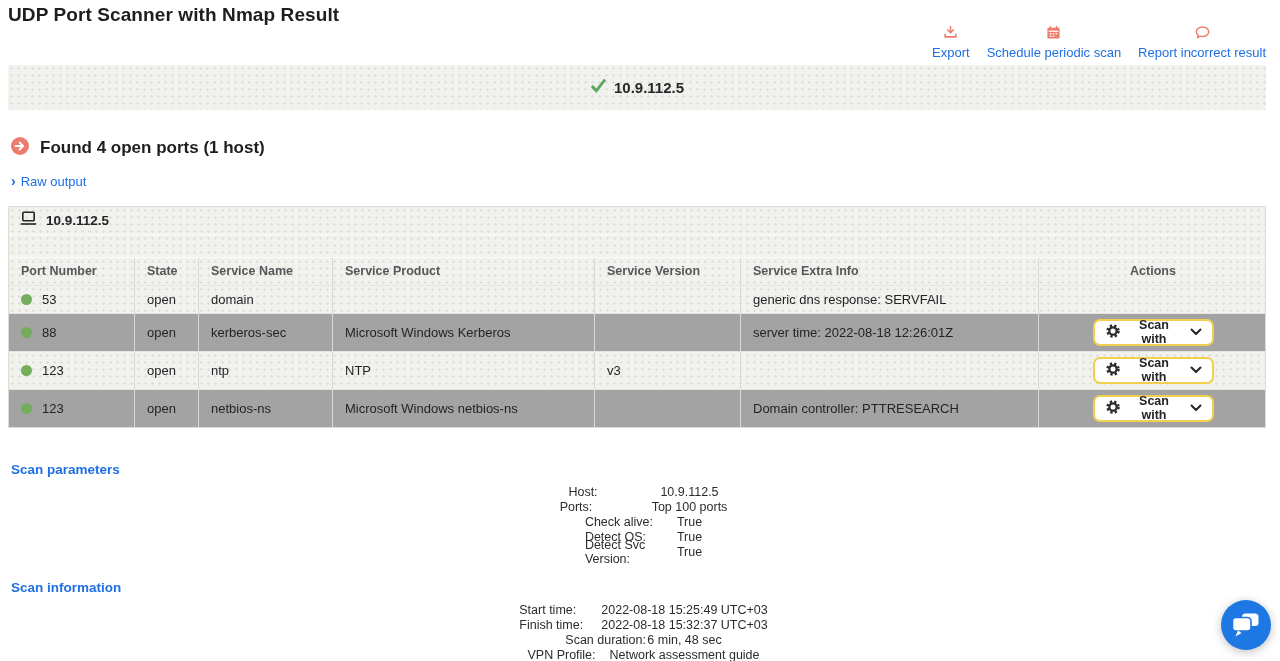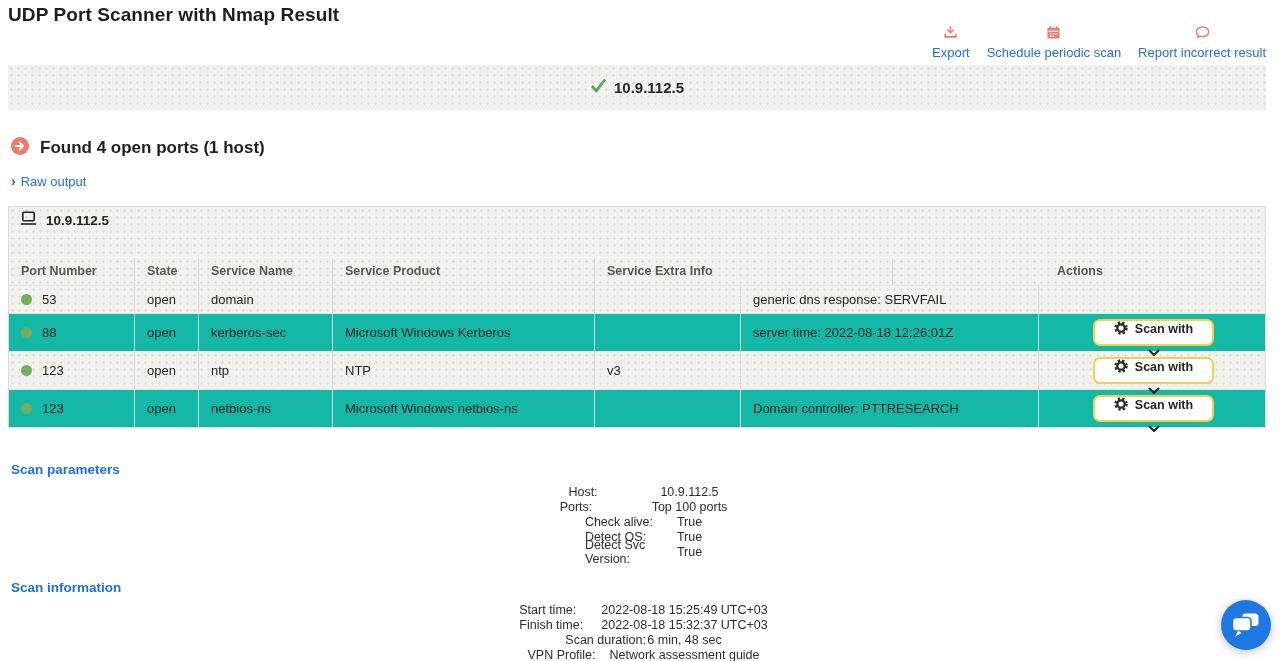--- a/index.html
+++ b/index.html
@@ -49,27 +49,27 @@
   .c1 { width: 64px; }
   .c2 { width: 134px; }
   .c3 { width: 262px; }
   .c4 { width: 146px; }
   .c5 { width: 298px; }
   .c6 { flex: 1; justify-content: center; }
   .t-head { height: 27px; }
   .t-head .cell { font-weight: bold; font-size: 12.5px; color: #56575a; }
   .row-sm { height: 28px; }
   .row-lg { height: 38px; }
-  .row-white { background: #14b8a6; }
+  .row-white { background: #a3a3a3; }
   .port-dot { width: 11px; height: 11px; border-radius: 50%; background: #74ad5c; flex: 0 0 auto; }
 
   .scan-with-btn { display: inline-flex; align-items: center; justify-content: space-between; gap: 8px;
     width: 121px; height: 27px; padding: 0 10px 0 11px; background: #ffffff;
     border: 2px solid #f2cf4e; border-radius: 7px; cursor: pointer;
-    font-family: "Liberation Sans", sans-serif; font-size: 12.5px; font-weight: bold; color: #242528; flex-direction: column; }
+    font-family: "Liberation Sans", sans-serif; font-size: 12.5px; font-weight: bold; color: #242528; }
   .scan-with-btn .lbl-wrap { display: inline-flex; align-items: center; gap: 7px; }
 
   
   .kv-section { margin-left: 3px; }
   .sec-params { margin-top: 34px; }
   .sec-info { margin-top: 20px; }
   .kv-heading { color: #1f6fe5; font-size: 13.5px; font-weight: bold; margin-bottom: 8px; }
   .kv-row { display: flex; align-items: center; height: 15px; margin-bottom: 0; font-size: 12.5px; color: #2b2c2f; justify-content: center; }
   .kv-label { flex: 0 0 auto; padding-left: 10px; }
   .sec-params .kv-label { width: 102px; }
@@ -153,20 +153,21 @@
       <span class="host">10.9.112.5</span>
     </div>
 
     <div class="t-spacer dotted"></div>
 
     <div class="t-row t-head dotted">
       <div class="cell c0">Port Number</div>
       <div class="cell c1">State</div>
       <div class="cell c2">Service Name</div>
       <div class="cell c3">Service Product</div>
+      <div class="cell c4">Service Version</div>
       <div class="cell c5">Service Extra Info</div>
       <div class="cell c6">Actions</div>
     </div>
 
     <div class="t-row row-sm dotted">
       <div class="cell c0">
           <span class="port-dot"></span>
           <span>53</span>
         </div>
       <div class="cell c1">open</div>

